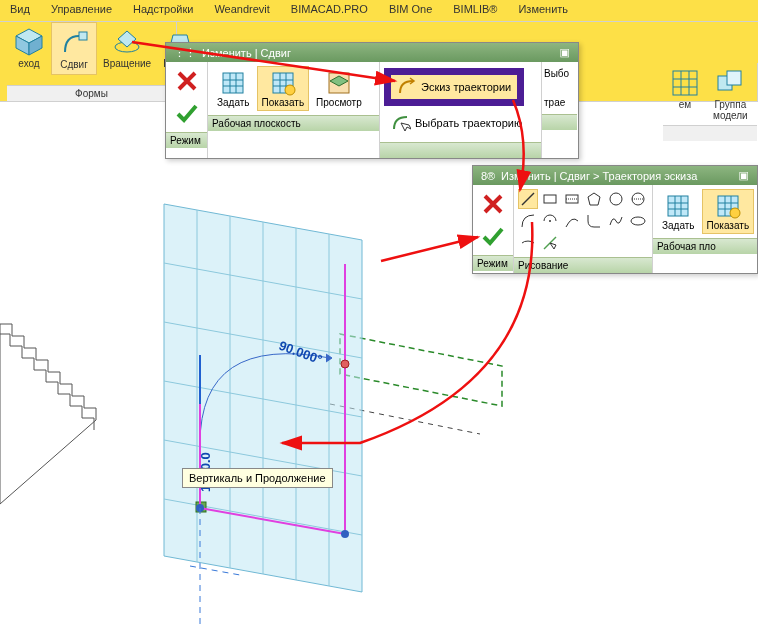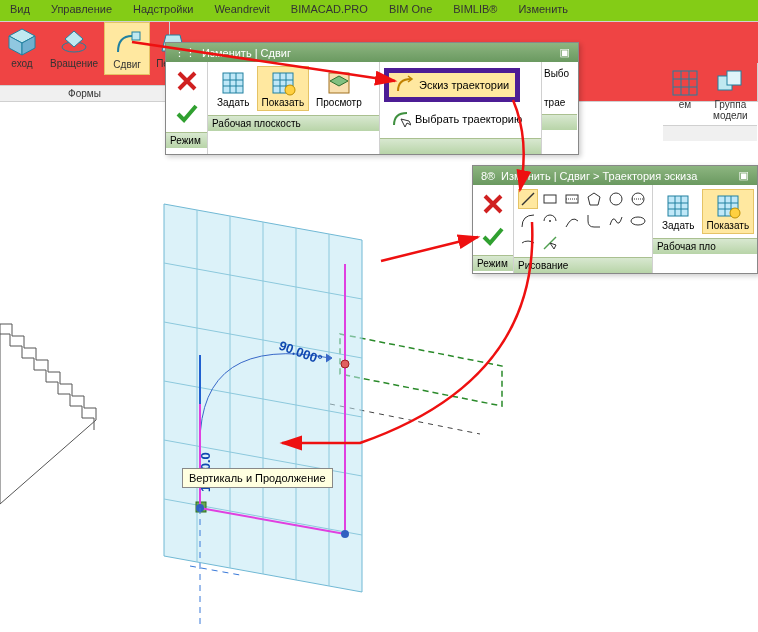--- a/index.html
+++ b/index.html
@@ -1,35 +1,35 @@
 <!DOCTYPE html>
 <html><head>
 <meta charset="utf-8">
 <style>
   * { box-sizing: border-box; margin: 0; padding: 0; font-family: 'Segoe UI', Tahoma, sans-serif; }
   body { background: #fff; width: 758px; height: 632px; position: relative; overflow: hidden; }
-  .main-tabs { display: flex; background: #84cc16; border-bottom: 1px solid #d0d0d0; height: 22px; position: relative; }
+  .main-tabs { display: flex; background: #fde047; border-bottom: 1px solid #d0d0d0; height: 22px; position: relative; }
   .tab { padding: 3px 10px; font-size: 11px; color: #333; cursor: pointer; border-right: 1px solid transparent; }
-  .main-ribbon { display: flex; background: #ef4444; border-bottom: 1px solid #d0d0d0; height: 80px; }
+  .main-ribbon { display: flex; background: #fde047; border-bottom: 1px solid #d0d0d0; height: 80px; padding-left: 7px; }
   .ribbon-item { display: flex; flex-direction: column; align-items: center; padding: 4px 6px; font-size: 10px; color: #333; }
   .ribbon-item .icon-box { width: 32px; height: 32px; display: flex; align-items: center; justify-content: center; }
   .panel-label { position: relative; width: 100%; text-align: center; font-size: 10px; color: #333; background: #f0f0f0; padding: 2px 0; border-top:1px solid #d0d0d0; }
   .group { display:flex; flex-direction:column; align-items:stretch; border-right:1px solid #d0d0d0; }
   .group-row { display:flex; align-items:flex-start; flex:1; }
   .floating-panel { position:absolute; background:#fff; border:1px solid #888; box-shadow:2px 2px 5px rgba(0,0,0,0.2); }
   .panel-title { background:linear-gradient(#8db580, #6a9960); color:#fff; font-size:11px; padding:3px 8px; display:flex; align-items:center; gap:6px; }
   .panel-body { display:flex; }
   .panel-group { display:flex; flex-direction:column; border-right:1px solid #d0d0d0; }
   .panel-group-row { display:flex; padding:4px; gap:2px; align-items:flex-start; }
   .panel-group-label { text-align:left; font-size:10px; background:linear-gradient(#d8e8d0, #b8d4a8); padding:2px 4px; border-top:1px solid #aac090; }
   .btn { display:flex; flex-direction:column; align-items:center; padding:2px 4px; font-size:10px; cursor:pointer; border:1px solid transparent; }
   .btn.highlighted { border:1px solid #e5c365; background:#ffe8a0; }
   .btn .icon-box { width:28px; height:28px; display:flex; align-items:center; justify-content:center; }
   .btn-row { display:flex; align-items:center; gap:4px; padding:2px 6px; font-size:11px; cursor:pointer; border:1px solid transparent; }
-  .btn-row.highlighted { border:5px solid #4c1d95; background:#ffe8a0; }
+  .btn-row.highlighted { border:7px solid #4c1d95; background:#ffe8a0; }
   .btn-row .icon-box { width:20px; height:20px; display:flex; align-items:center; justify-content:center; }
   .icon-grid { display:grid; grid-template-columns:repeat(6, 20px); grid-auto-rows:20px; gap:2px; padding:4px; }
   .icon-cell { display:flex; align-items:center; justify-content:center; cursor:pointer; border:1px solid transparent; }
   .icon-cell.highlighted { border:1px solid #e5c365; background:#ffe8a0; }
   .tooltip { position:absolute; background:#ffffe0; border:1px solid #888; padding:3px 6px; font-size:11px; }
   .viewport { position:absolute; left:0; top:104px; right:0; bottom:0; }
   svg { display:block; }
 </style>
 </head>
 <body>
@@ -51,37 +51,37 @@
       <div class="ribbon-item">
         <div class="icon-box">
           <svg width="30" height="30">
               <polygon points="15,2 28,9 15,16 2,9" fill="#c0e8f0" stroke="#2080a0"></polygon>
               <polygon points="2,9 15,16 15,28 2,21" fill="#90c8e0" stroke="#2080a0"></polygon>
               <polygon points="28,9 15,16 15,28 28,21" fill="#70b0d0" stroke="#2080a0"></polygon>
             </svg>
         </div>
         <span>еход</span>
       </div>
+      <div class="ribbon-item" style="border:1px solid #e5c365; background:#ffe8a0;">
+        <div class="icon-box">
+          <svg width="30" height="30">
+              <path d="M6 24 Q6 8 20 8 L26 8" fill="none" stroke="#2080a0" stroke-width="2"></path>
+              <rect x="20" y="4" width="8" height="8" fill="#c0e8f0" stroke="#2080a0"></rect>
+            </svg>
+        </div>
+        <span>Сдвиг</span>
+      </div>
       <div class="ribbon-item">
         <div class="icon-box">
           <svg width="30" height="30">
               <ellipse cx="15" cy="20" rx="12" ry="5" fill="none" stroke="#2080a0"></ellipse>
               <polygon points="15,4 24,12 15,20 6,12" fill="#c0e8f0" stroke="#2080a0"></polygon>
             </svg>
         </div>
         <span>Вращение</span>
-      </div>
-      <div class="ribbon-item" style="border:1px solid #e5c365; background:#ffe8a0;">
-        <div class="icon-box">
-          <svg width="30" height="30">
-              <path d="M6 24 Q6 8 20 8 L26 8" fill="none" stroke="#2080a0" stroke-width="2"></path>
-              <rect x="20" y="4" width="8" height="8" fill="#c0e8f0" stroke="#2080a0"></rect>
-            </svg>
-        </div>
-        <span>Сдвиг</span>
       </div>
       <div class="ribbon-item">
         <div class="icon-box">
           <svg width="30" height="30">
               <polygon points="4,24 26,24 22,8 8,8" fill="#c0e8f0" stroke="#2080a0"></polygon>
             </svg>
         </div>
         <span style="white-space:pre-line; text-align:center;">Перехо
 к</span>
       </div>

